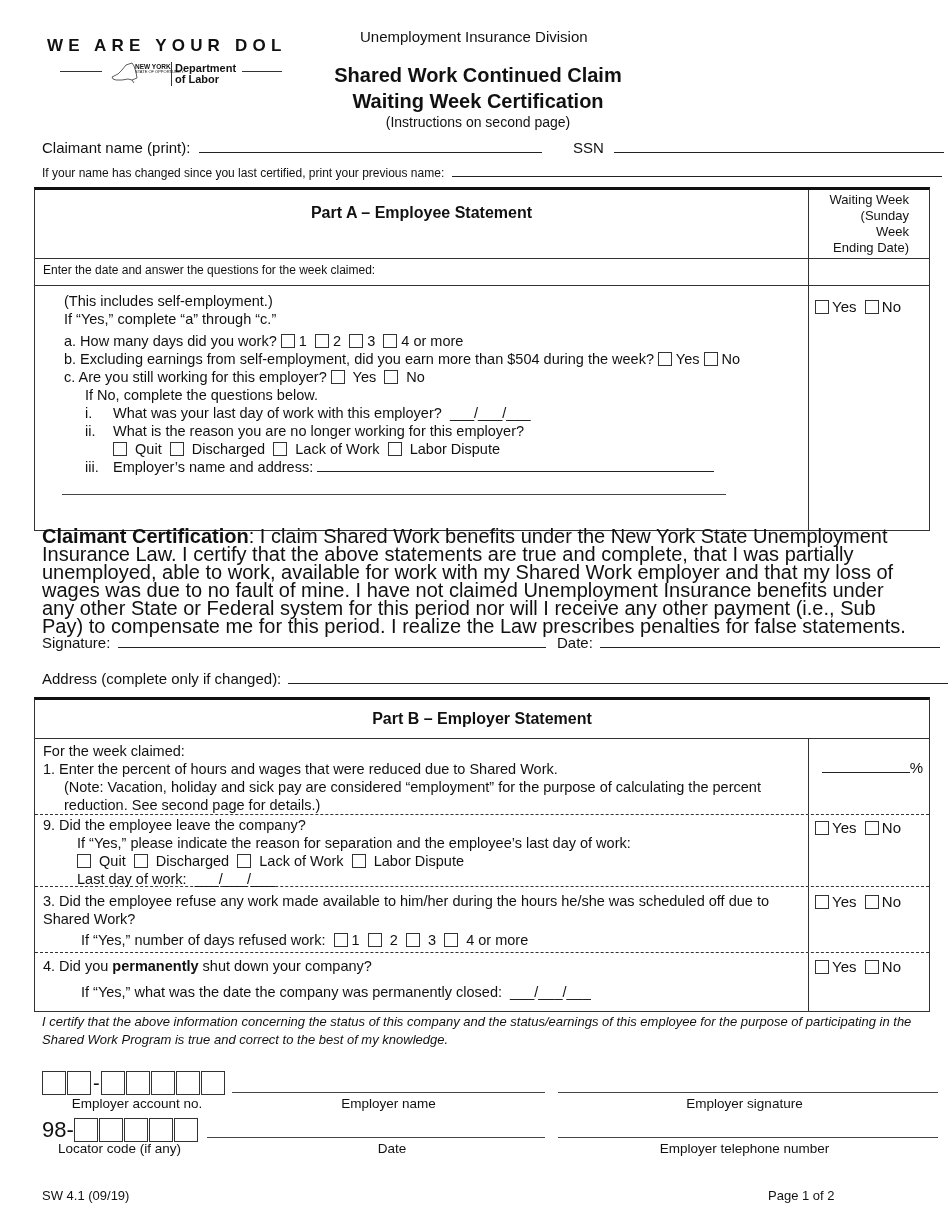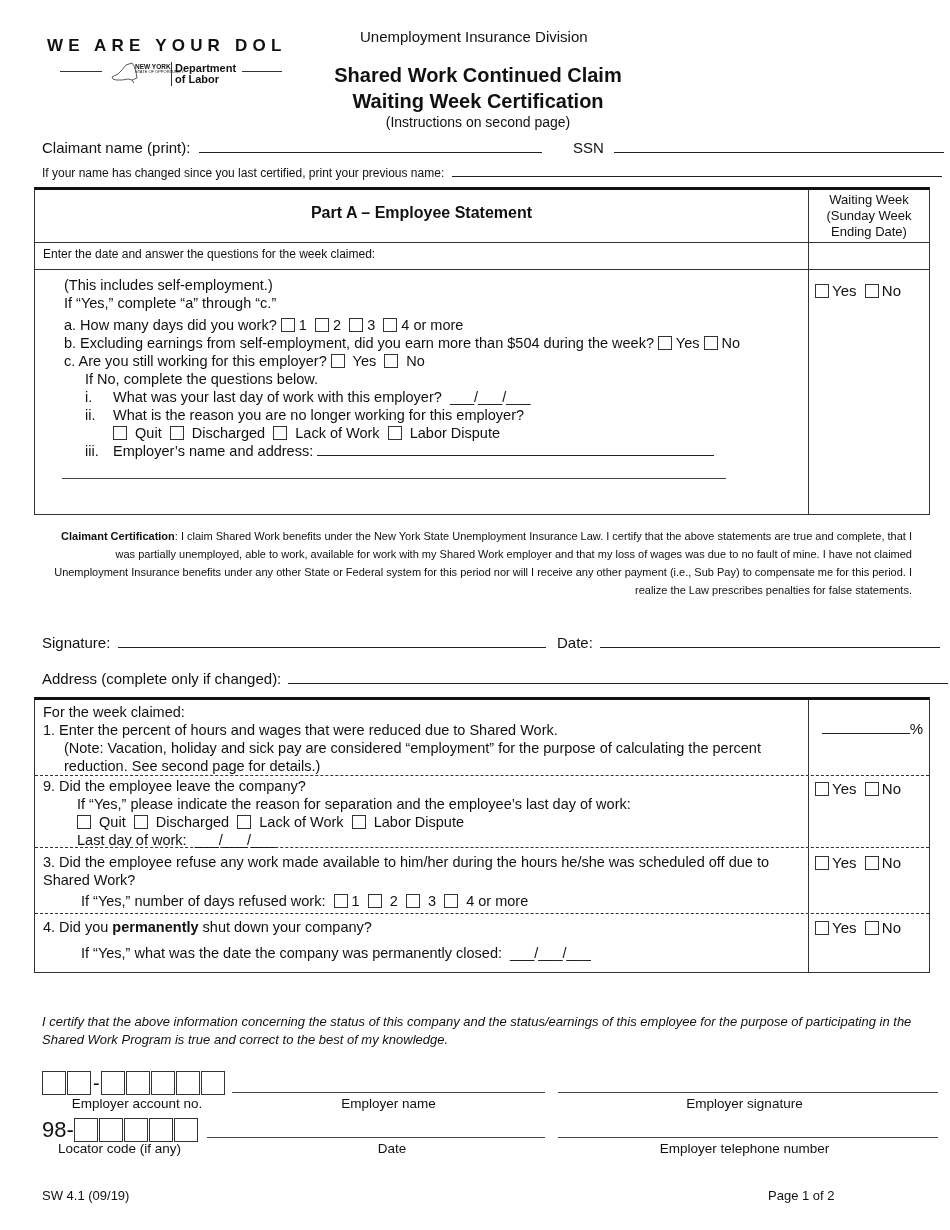--- a/index.html
+++ b/index.html
@@ -38,23 +38,23 @@
   .tbl .left { flex: 1; padding: 3px 8px; }
   .tbl .right { width: 121px; border-left: 1px solid #333; padding: 3px 6px; }
   .tbl .yn { font-size: 15px; white-space: nowrap; }
   .tbl .yn .cb { margin-right: 3px; }
   .tbl p { line-height: 18px; }
   .ind1 { padding-left: 21px; }
   .ind2 { padding-left: 42px; }
 
   #partA { top: 187px; }
   #partA .hdr .left { height: 51px; display: flex; align-items: center; justify-content: center; font-weight: bold; font-size: 16px; padding-bottom: 8px; }
-  #partA .hdr .right { font-size: 13px; text-align: center; line-height: 16px; padding: 2px 4px; }
-
-  #cert-block { left: 42px; top: 527px; width: 870px; font-size: 11px; line-height: 18px; text-align: right; }
+  #partA .hdr .right { font-size: 13px; text-align: right; line-height: 16px; padding: 2px 20px; }
+
+  #cert-block { left: 42px; top: 527px; width: 870px; font-size: 20px; line-height: 18px; }
   #sig-row { left: 42px; top: 634px; font-size: 15px; }
   #date-row { left: 557px; top: 634px; font-size: 15px; }
   #addr-row { left: 42px; top: 670px; font-size: 15px; }
 
   #partB { top: 697px; }
   #partB .hdr .left { height: 38px; display: flex; align-items: center; justify-content: center; font-weight: bold; font-size: 16px; border-right: none; }
 
   #emp-cert { left: 42px; top: 1013px; width: 870px; font-size: 13px; font-style: italic; line-height: 18px; }
 
   .boxes { display: inline-flex; vertical-align: middle; }
@@ -179,20 +179,23 @@
 <div class="abs" id="date-row">
   <span>Date:</span>
   <span class="line" style="width:340px;margin-left:3px;"></span>
 </div>
 <div class="abs" id="addr-row">
   <span>Address (complete only if changed):</span>
   <span class="line" style="width:660px;margin-left:3px;border-bottom-width:1px;"></span>
 </div>
 
 <div class="tbl" id="partB">
+  <div class="row hdr">
+    <div class="left">Part B – Employer Statement</div>
+  </div>
   <div class="row dashed">
     <div class="left" style="height:75px;padding-top:3px;">
       <p>For the week claimed:</p>
       <p>1.  Enter the percent of hours and wages that were reduced due to Shared Work.</p>
       <p class="ind1">(Note:  Vacation, holiday and sick pay are considered “employment” for the purpose of calculating the percent reduction.  See second page for details.)</p>
     </div>
     <div class="right" style="padding-top:20px;text-align:right;font-size:15px;">
       <span class="line" style="width:88px;border-bottom-width:1px;"></span><span>%</span>
     </div>
   </div>

